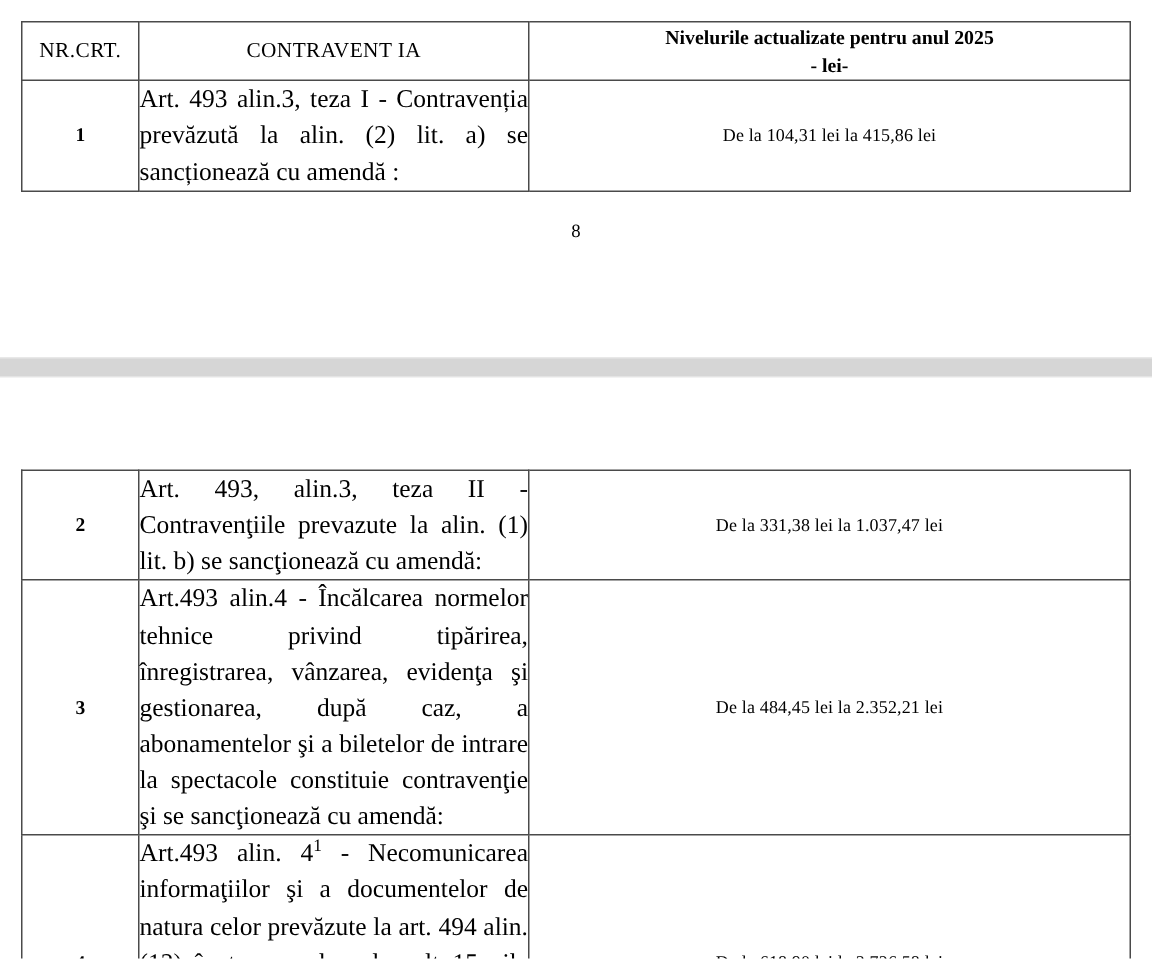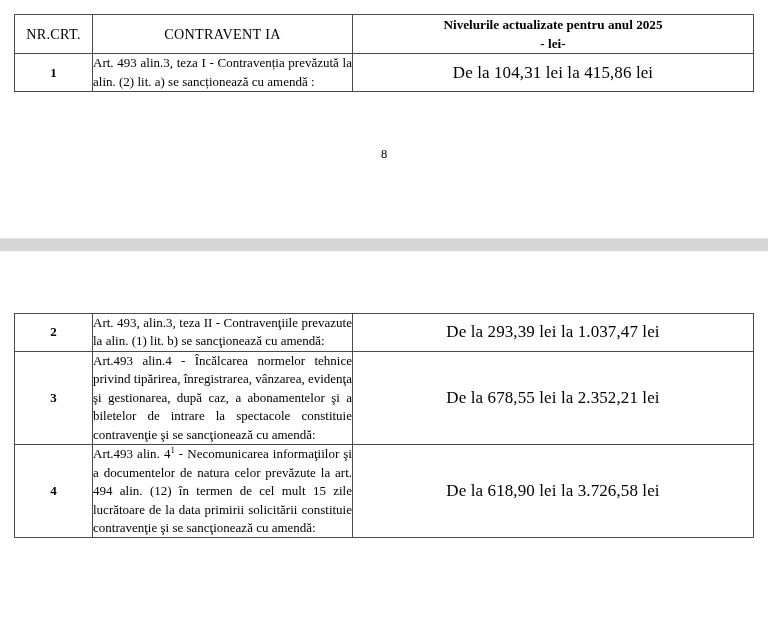--- a/index.html
+++ b/index.html
@@ -82,28 +82,28 @@
 
   
   .cell-nr {
     text-align: center;
     font-weight: bold;
     font-size: 13px;
   }
   .cell-desc {
     text-align: justify;
     text-align-last: left;
-    font-size: 13px;
+    font-size: 17px;
     line-height: 1.42;
     padding: 5px 7px 6px 8px;
     hyphens: none;
   }
   .cell-val {
     text-align: center;
-    font-size: 17px;
+    font-size: 12px;
     padding: 4px 6px;
     white-space: nowrap;
   }
   .cell-val .amt { letter-spacing: .1px; }
 
   sup {
     font-size: 0.68em;
     vertical-align: super;
     line-height: 0;
   }
@@ -162,26 +162,26 @@
   <table class="doc-table" id="table-bottom">
     <colgroup>
       <col class="col-nr">
         <col class="col-desc">
         <col class="col-val">
     </colgroup>
     <tbody>
       <tr>
         <td class="cell-nr">2</td>
         <td class="cell-desc">Art. 493, alin.3, teza II - Contravenţiile prevazute la alin. (1) lit. b) se sancţionează cu amendă:</td>
-        <td class="cell-val"><span class="amt">De la 293,39  lei  la  1.037,47  lei</span></td>
+        <td class="cell-val"><span class="amt">De la 331,38  lei  la  1.037,47  lei</span></td>
       </tr>
       <tr>
         <td class="cell-nr">3</td>
         <td class="cell-desc">Art.493 alin.4 - Încălcarea normelor tehnice privind tipărirea, înregistrarea, vânzarea, evidenţa şi gestionarea, după caz, a abonamentelor şi a biletelor de intrare la spectacole constituie contravenţie şi se sancţionează cu amendă:</td>
-        <td class="cell-val"><span class="amt">De la 678,55  lei  la  2.352,21 lei</span></td>
+        <td class="cell-val"><span class="amt">De la 484,45  lei  la  2.352,21 lei</span></td>
       </tr>
       <tr>
         <td class="cell-nr">4</td>
         <td class="cell-desc"><span>Art.493  alin. 4</span><sup>1</sup><span> - Necomunicarea informaţiilor şi a documentelor de natura celor prevăzute la art. 494 alin. (12) în termen de cel mult 15 zile lucrătoare de la data primirii solicitării constituie contravenţie şi se sancţionează cu amendă:</span></td>
         <td class="cell-val"><span class="amt">De la  618,90 lei  la  3.726,58 lei</span></td>
       </tr>
     </tbody>
   </table>
 </div>
 

